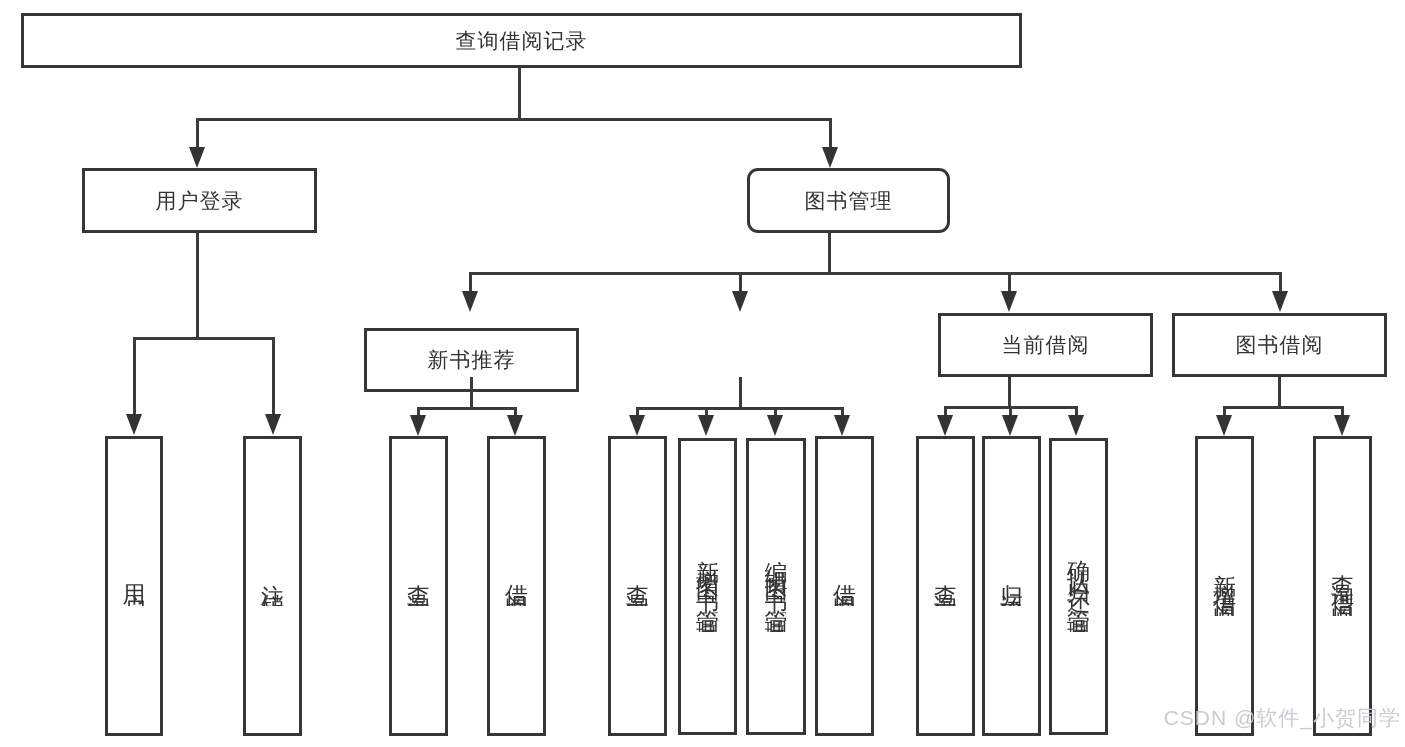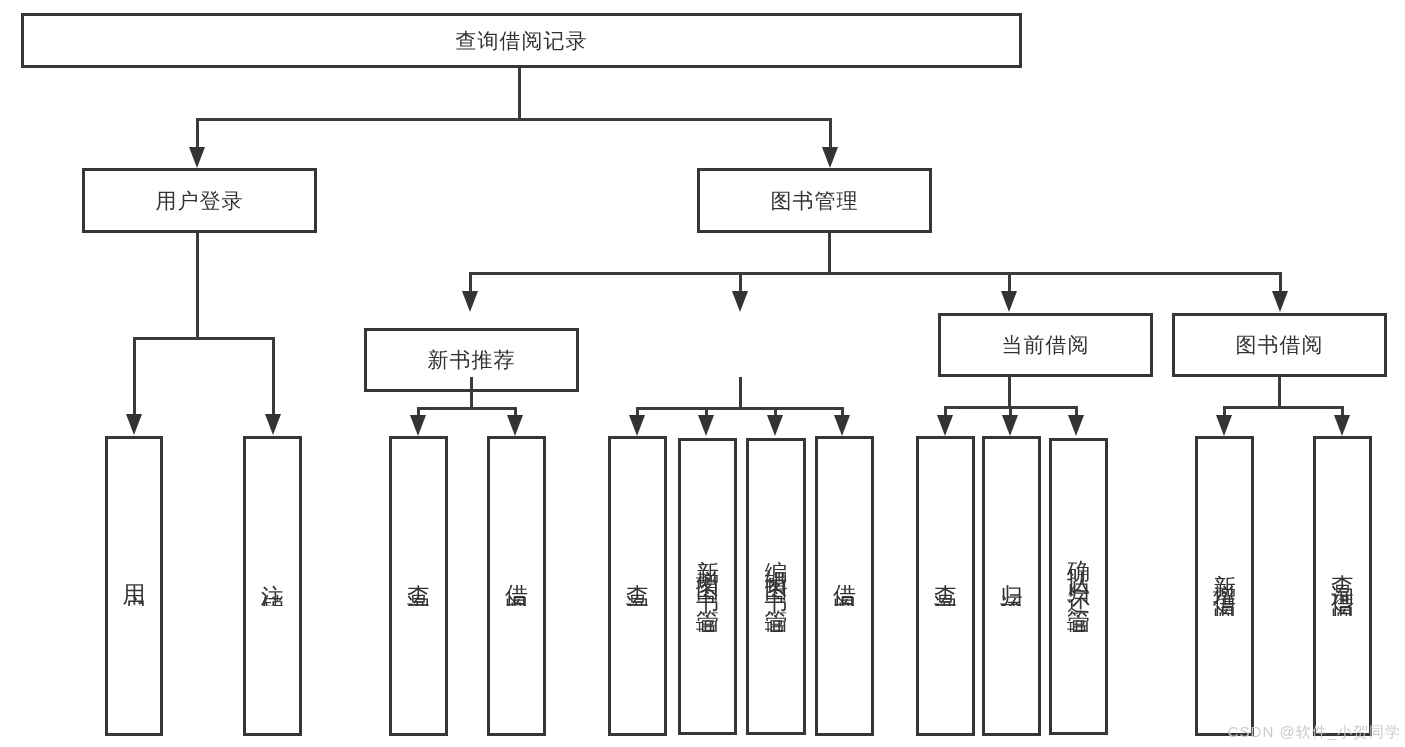--- a/index.html
+++ b/index.html
@@ -23,39 +23,39 @@
   }
   .h,.v{position:absolute;background:#3b3b3b;}
   .h{height:3px;}
   .v{width:3px;}
   .tri{
     position:absolute;width:0;height:0;
     border-left:8px solid transparent;border-right:8px solid transparent;
     border-top:21px solid #333333;
   }
   #watermark{
-    position:absolute;right:4px;bottom:5px;
-    font-size:15px;color:#c6c9ce;opacity:.95;letter-spacing:1px;
+    position:absolute;right:4px;bottom:15px;
+    font-size:21px;color:#c6c9ce;opacity:.95;letter-spacing:1px;
     white-space:nowrap;z-index:10;
   }
 </style>
 </head>
 <body>
 
 <div id="stage">
 
   <div class="node" style="left:21px;top:13px;width:1001px;height:55px;">
     <span>查询借阅记录</span>
   </div>
 
   <div class="node" style="left:82px;top:168px;width:235px;height:65px;">
     <span>用户登录</span>
   </div>
 
-  <div class="node" style="left:697px;top:168px;width:235px;height:65px;">
+  <div class="node" style="left:747px;top:168px;width:203px;height:65px;border-radius:11px;">
     <span>图书管理</span>
   </div>
 
   <div class="node" style="left:364px;top:328px;width:215px;height:64px;">
     <span>新书推荐</span>
   </div>
 
 
   <div class="node" style="left:903px;top:313px;width:215px;height:64px;margin-left:35px;">
     <span>当前借阅</span>

